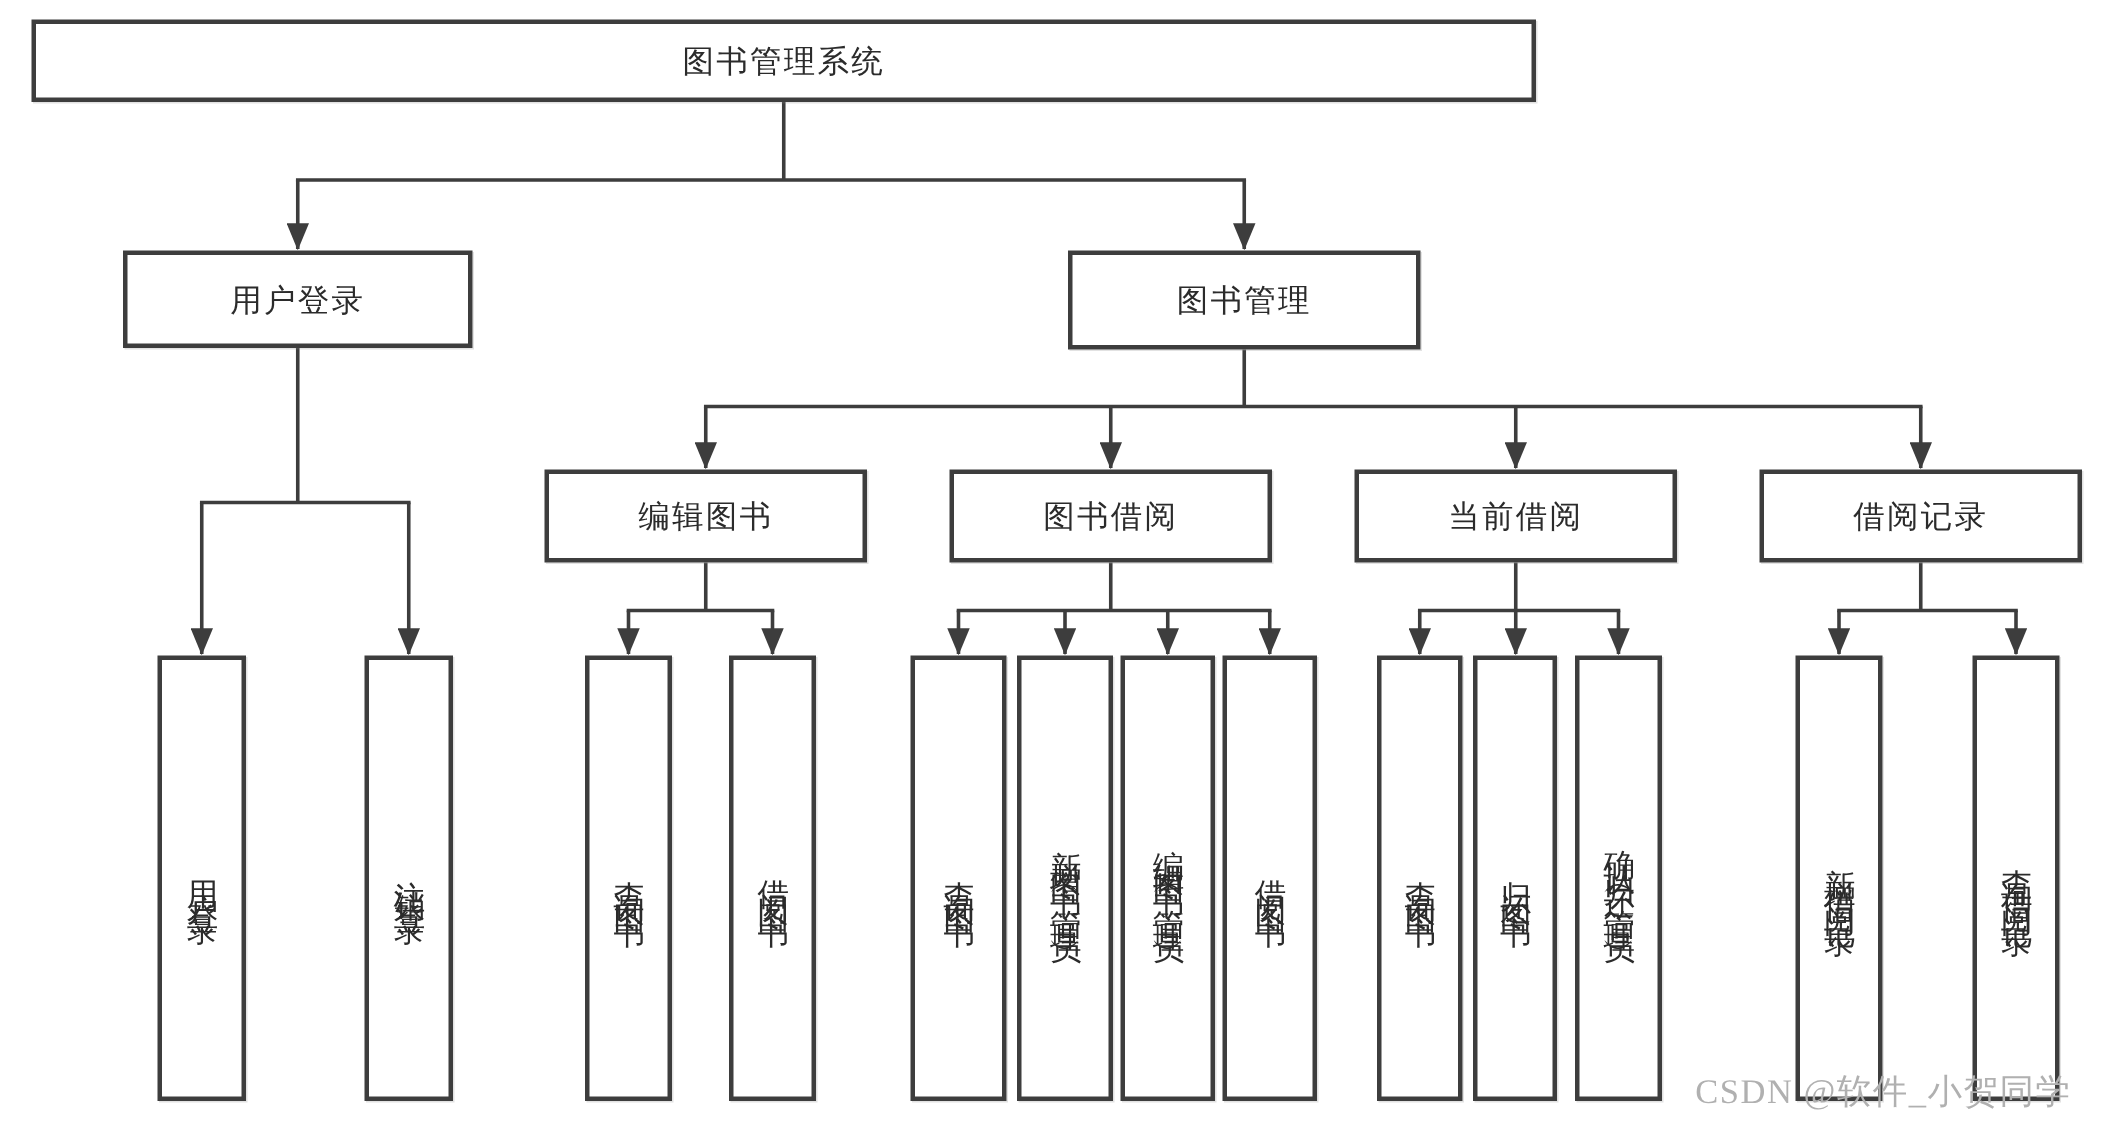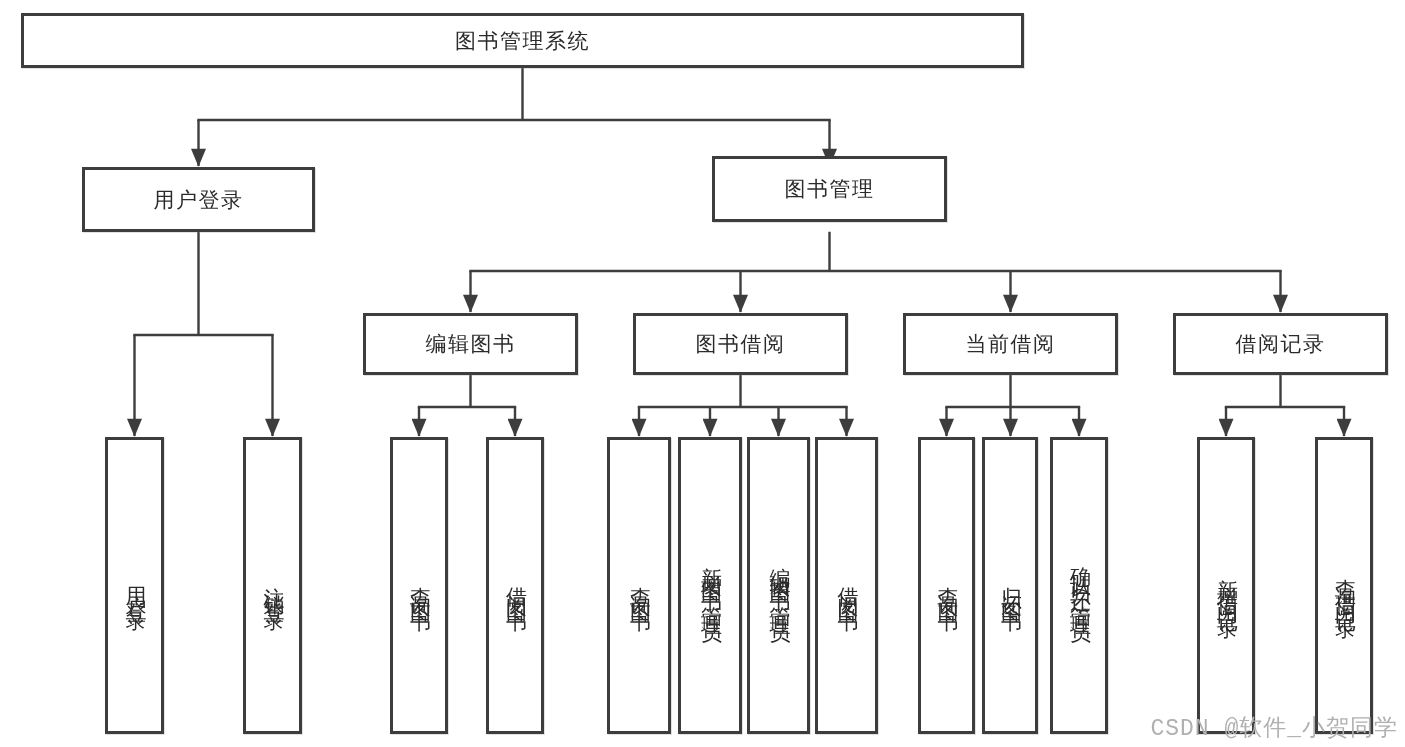--- a/index.html
+++ b/index.html
@@ -7,21 +7,21 @@
     --text: #2b2b2b;
     --watermark: #b0b0b0;
     --background: #ffffff;
   }
   html, body { margin: 0; padding: 0; background: #fff; }
   .canvas {
     position: relative;
     width: 1405px;
     height: 747px;
     background: var(--background);
-    font-family: Liberation Mono, monospace;
+    font-family: Liberation Serif, serif;
     overflow: hidden;
   }
   .connectors { position: absolute; left: 0; top: 0; z-index: 1; }
   .trunk { stroke: var(--line); stroke-width: 2.4; fill: none; stroke-linecap: square; }
   .connectors line { stroke: var(--line); stroke-width: 2.4; marker-end: url(#arrowhead-marker); }
   .arrowhead { fill: var(--line); }
   .node {
     position: absolute;
     box-sizing: border-box;
     border: 3px solid var(--line);
@@ -40,21 +40,21 @@
   }
   .node.v span {
     writing-mode: vertical-rl;
     font-size: 21px;
     letter-spacing: 8px;
     line-height: 1;
   }
   .watermark {
     position: absolute;
     top: 712px;
-    right: 7px;
+    right: 24px;
     font-size: 23px;
     letter-spacing: 1px;
     color: var(--watermark);
     z-index: 3;
     white-space: nowrap;
   }
 </style>
 </head>
 <body>
 
@@ -110,21 +110,21 @@
     <line x1="1344" y1="407" x2="1344" y2="436"></line>
   </svg>
 
   <div class="node h" style="left:21px; top:13px; width:1003px; height:55px;">
     <span>图书管理系统</span>
   </div>
 
   <div class="node h" style="left:82px; top:167px; width:233px; height:65px;">
     <span>用户登录</span>
   </div>
-  <div class="node h" style="left:712px; top:156px; width:235px; height:66px;align-items:center;">
+  <div class="node h" style="left:712px; top:167px; width:235px; height:66px;align-items:center;">
     <span>图书管理</span>
   </div>
 
   <div class="node h" style="left:363px; top:313px; width:215px; height:62px;">
     <span>编辑图书</span>
   </div>
   <div class="node h" style="left:633px; top:313px; width:215px; height:62px;">
     <span>图书借阅</span>
   </div>
   <div class="node h" style="left:903px; top:313px; width:215px; height:62px;">

